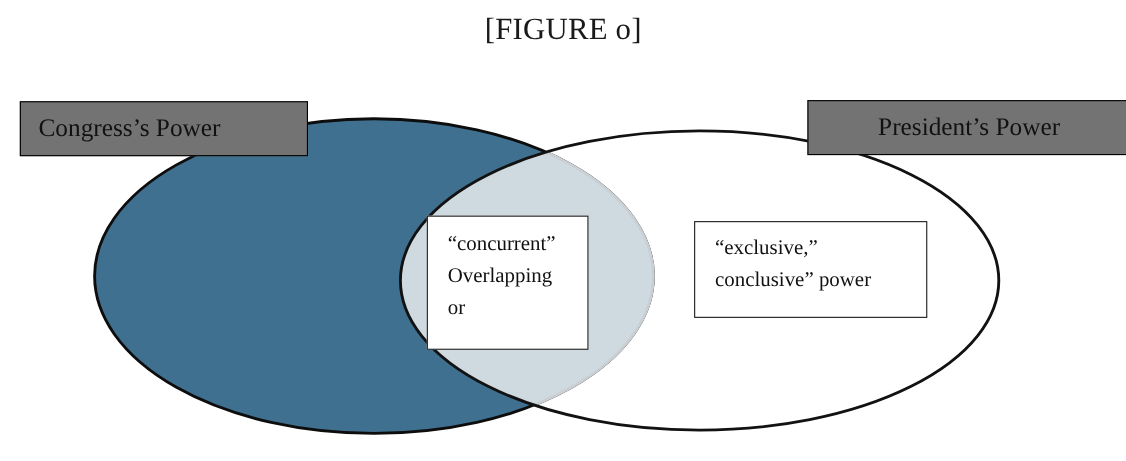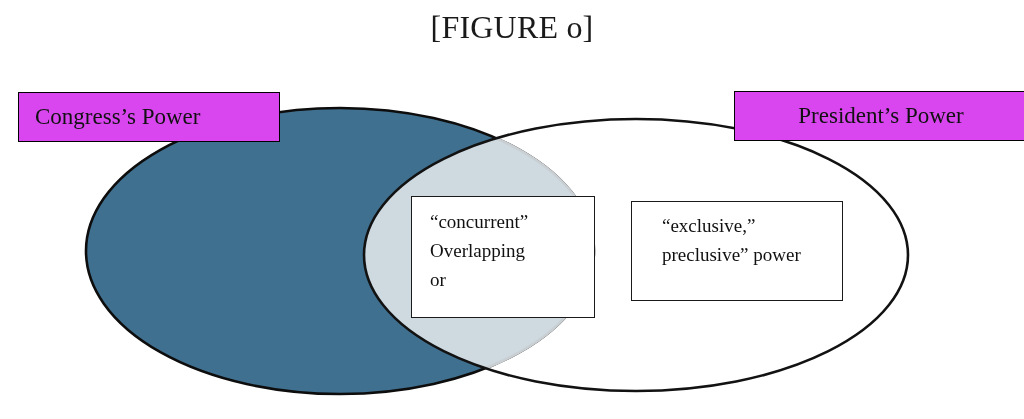--- a/index.html
+++ b/index.html
@@ -18,38 +18,38 @@
     background: #ffffff;
     overflow: hidden;
   }
   
   #figure-title {
     position: absolute;
     left: 0;
     top: 12px;
     width: 1024px;
     text-align: center;
-    font-size: 32px;
+    font-size: 28px;
     line-height: 30px;
     letter-spacing: .2px;
     color: #1a1a1a;
     white-space: pre;
   }
   
   #venn-svg {
     position: absolute;
     left: 0;
     top: 0;
     width: 1024px;
     height: 419px;
   }
   
   .label-box {
     position: absolute;
-    background: #d946ef;
+    background: #737373;
     border: 1.6px solid #000000;
     box-sizing: border-box;
     display: flex;
     align-items: center;
     padding: 0 16px;
     font-size: 23px;
     line-height: 28px;
     color: #111111;
     white-space: pre;
   }
@@ -71,32 +71,32 @@
   .text-box {
     position: absolute;
     background: #ffffff;
     border: 1.6px solid #1a1a1a;
     box-sizing: border-box;
     font-size: 19px;
     line-height: 29px;
     color: #111111;
   }
   #concurrent-box {
-    left: 411px;
+    left: 388px;
     top: 196px;
-    width: 184px;
+    width: 147px;
     height: 122px;
     padding: 10px 0 12px 18px;
   }
   #exclusive-box {
     left: 631px;
     top: 201px;
     width: 212px;
-    height: 100px;
-    padding: 9px 0 0 30px;
+    height: 88px;
+    padding: 9px 0 0 18px;
   }
   .text-line {
     white-space: pre;
     display: block;
   }
 </style>
 </head>
 <body>
 
 <div id="figure-root" style="background: rgb(255, 255, 255);">
@@ -128,16 +128,16 @@
   </div>
 
   <div class="text-box" id="concurrent-box">
     <span class="text-line">“concurrent”</span>
     <span class="text-line">Overlapping</span>
     <span class="text-line">or</span>
   </div>
 
   <div class="text-box" id="exclusive-box">
     <span class="text-line">“exclusive,”</span>
-    <span class="text-line">preclusive” power</span>
+    <span class="text-line">conclusive” power</span>
   </div>
 
 </div>
 
 </body></html>

